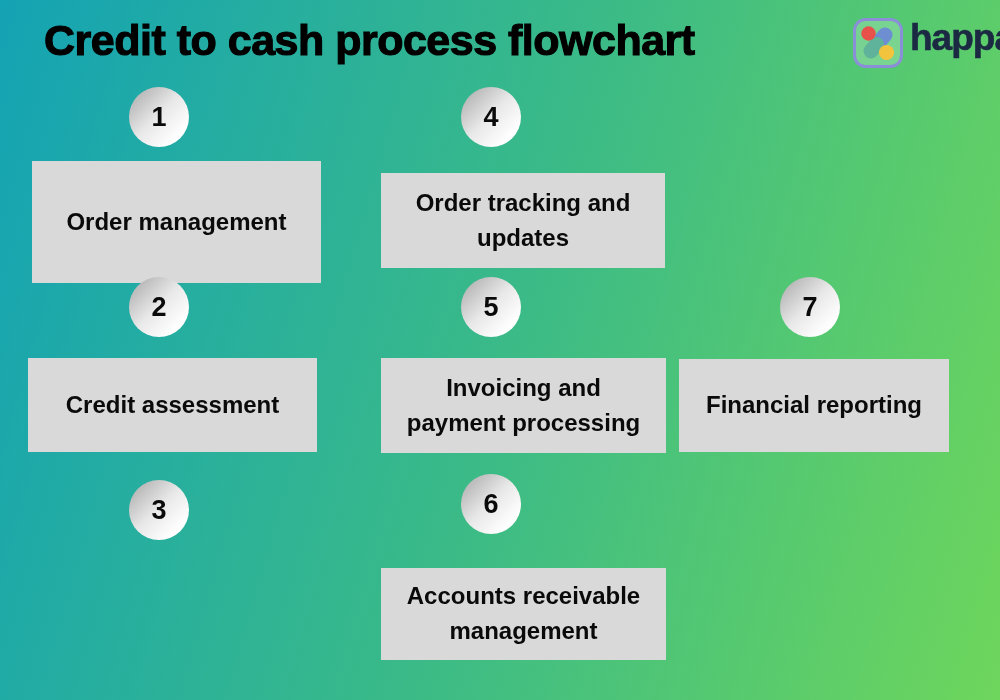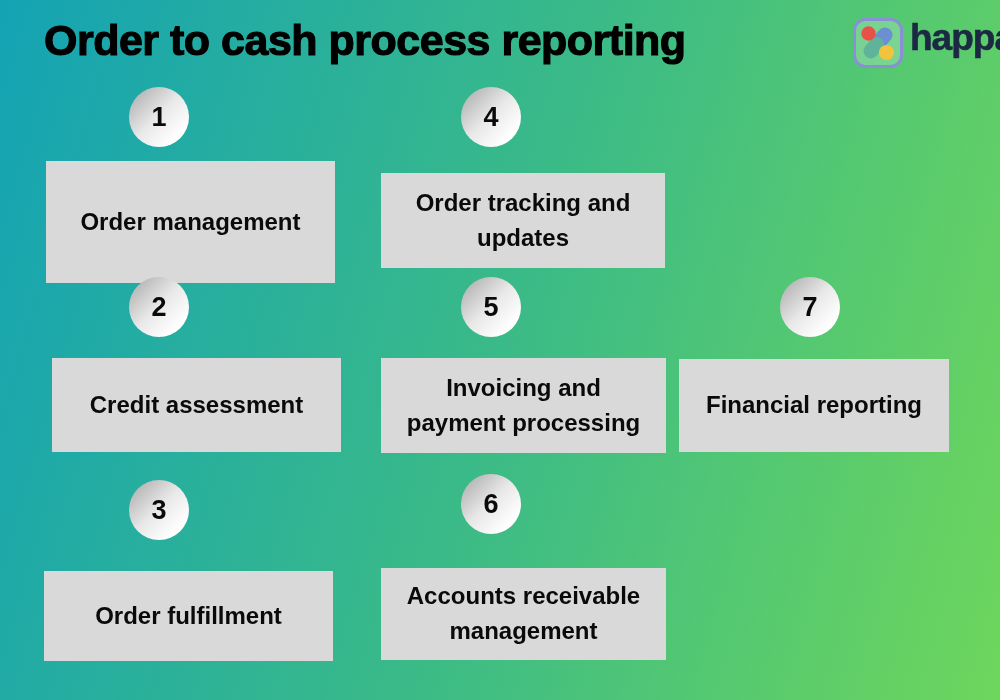--- a/index.html
+++ b/index.html
@@ -72,42 +72,42 @@
   }
   .box-label {
     font-size: 24px;
     font-weight: 700;
     line-height: 1.45;
     color: var(--step-text);
   }
 
   
   .pos-c1 { left: 129px; top: 87px; }
-  .pos-b1 { left: 46px;  top: 161px; width: 289px; height: 122px; }
+  .pos-b1 { left: 32px;  top: 161px; width: 289px; height: 122px; }
   .pos-c2 { left: 129px; top: 277px; }
-  .pos-b2 { left: 52px;  top: 358px; width: 289px; height: 94px; }
+  .pos-b2 { left: 28px;  top: 358px; width: 289px; height: 94px; }
   .pos-c3 { left: 129px; top: 480px; }
   .pos-b3 { left: 44px;  top: 571px; width: 289px; height: 90px; }
   
   .pos-c4 { left: 461px; top: 87px; }
   .pos-b4 { left: 381px; top: 161px; width: 284px; height: 95px; margin-top: 12px; }
   .pos-c5 { left: 461px; top: 277px; }
   .pos-b5 { left: 381px; top: 358px; width: 285px; height: 95px; }
   .pos-c6 { left: 461px; top: 474px; }
   .pos-b6 { left: 381px; top: 568px; width: 285px; height: 92px; }
   
   .pos-c7 { left: 780px; top: 277px; }
   .pos-b7 { left: 679px; top: 359px; width: 270px; height: 93px; }
 </style>
 </head>
 <body>
 
 <div class="canvas">
 
-  <h1 class="title">Order to cash process reporting</h1>
+  <h1 class="title">Credit to cash process flowchart</h1>
 
   <div class="logo">
     <svg class="logo-mark" viewBox="0 0 52 52">
       <rect class="lg-frame" x="2.5" y="2.5" width="47" height="47" rx="11"></rect>
       <line class="lg-blue" x1="33" y1="18" x2="27.5" y2="24.5" fill="none"></line>
       <line class="lg-teal" x1="19" y1="34" x2="24.5" y2="27.5" fill="none"></line>
       <circle class="lg-red" cx="16.5" cy="16.5" r="7.2"></circle>
       <circle class="lg-yellow" cx="34.5" cy="35.5" r="7.6"></circle>
     </svg>
     <span class="wordmark">happay</span>
@@ -117,23 +117,20 @@
   <div class="box pos-b1">
     <span class="box-label">Order management</span>
   </div>
 
   <div class="circle pos-c2">2</div>
   <div class="box pos-b2">
     <span class="box-label">Credit assessment</span>
   </div>
 
   <div class="circle pos-c3">3</div>
-  <div class="box pos-b3">
-    <span class="box-label">Order fulfillment</span>
-  </div>
 
   <div class="circle pos-c4">4</div>
   <div class="box pos-b4">
     <span class="box-label">Order tracking and updates</span>
   </div>
 
   <div class="circle pos-c5">5</div>
   <div class="box pos-b5">
     <span class="box-label">Invoicing and payment processing</span>
   </div>

